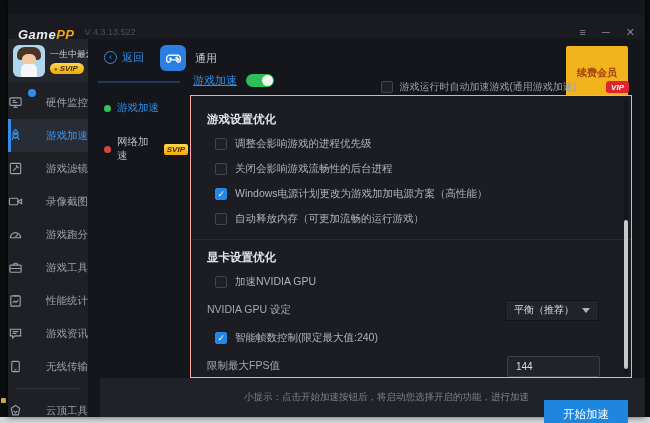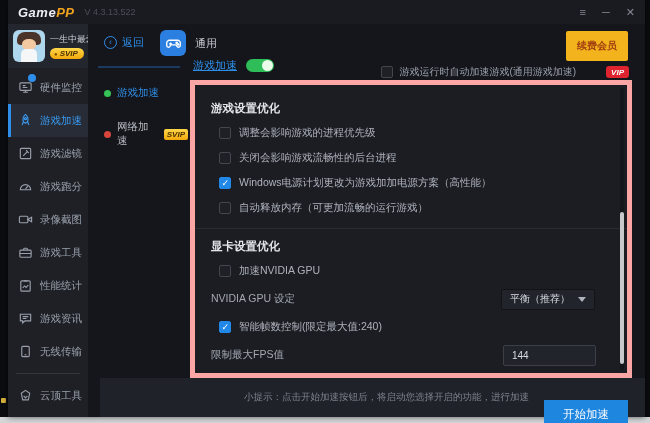--- a/index.html
+++ b/index.html
@@ -6,21 +6,21 @@
   html,body { width:650px; height:423px; overflow:hidden; }
   body { font-family:"Liberation Sans","DejaVu Sans",sans-serif; background:#0b0c0f; position:relative; }
 
   .taskbar { position:absolute; left:0; right:0; bottom:0; height:6px; background:#d5d6d8; }
   .desk-dot { position:absolute; width:5px; height:5px; border-radius:1px; }
 
   .app { position:absolute; left:8px; top:0; width:637px; height:417px; background:#15161b;
          display:flex; flex-direction:column; box-shadow:0 0 6px rgba(0,0,0,.6); }
 
   
-  .titlebar { height:22px; background:#1a1b21; display:flex; align-items:center; padding:12px 10px; flex:none; }
+  .titlebar { height:22px; background:#1a1b21; display:flex; align-items:flex-start; padding:12px 10px; flex:none;margin-top:15px; }
   .logo { font-size:13px; font-weight:bold; font-style:italic; letter-spacing:.5px; }
   .logo .g { color:#eceef2; } .logo .p { color:#f0a31b; }
   .version { color:#4c4f59; font-size:9px; margin-left:10px; }
   .win-controls { margin-left:auto; display:flex; gap:16px; color:#868a94; font-size:11px; line-height:1; }
   .win-controls span { cursor:default; }
 
   .body { flex:1; display:flex; min-height:0; }
 
   
   .sidebar { width:80px; background:#1e2026; flex:none; display:flex; flex-direction:column; }
@@ -29,42 +29,42 @@
   .avatar .hair { position:absolute; left:4px; top:2px; width:24px; height:13px; border-radius:8px 8px 4px 4px; background:#4a3328; }
   .avatar .face { position:absolute; left:9px; top:9px; width:14px; height:11px; border-radius:45%; background:#f3c9a2; }
   .avatar .bodyshape { position:absolute; left:8px; top:19px; width:16px; height:13px; border-radius:5px 5px 0 0; background:#f5f6f8; }
   .user-meta { display:flex; flex-direction:column; gap:2px; min-width:0; }
   .user-name { font-size:9px; color:#c9cdd5; white-space:nowrap; }
   .svip-badge { align-self:flex-start; background:linear-gradient(180deg,#ffd84a,#f2a90b); color:#4a3000;
                 font-size:8px; font-weight:bold; font-style:italic; border-radius:7px; padding:1px 6px 1px 4px; line-height:1.2; }
   .svip-badge::before { content:"●"; font-size:6px; margin-right:2px; color:#7a5200; }
 
   .menu { flex:1; display:flex; flex-direction:column; padding-top:3px; }
-  .menu-item { height:33px; display:flex; align-items:center; gap:7px; padding-left:10px;
-               color:#9aa0ab; font-size:10.5px; position:relative; cursor:pointer; flex:none; }
+  .menu-item { height:33px; display:flex; align-items:center; gap:7px; 
+               color:#9aa0ab; font-size:10.5px; position:relative; cursor:pointer; flex:none;justify-content:space-between; }
   .menu-item svg { flex:none; }
   .menu-item.active { background:#272c37; color:#3b9af0; box-shadow:inset 3px 0 0 #2e8eea; }
   .menu-divider { height:1px; background:#33353d; margin:5px 8px; flex:none; }
   .mini-badge { position:absolute; left:20px; top:3px; width:8px; height:8px; border-radius:50%; background:#2e8eea; }
 
   
   .main { flex:1; position:relative; background:#15161b; min-width:0; }
 
   .back { position:absolute; left:16px; top:11px; display:flex; align-items:center; gap:5px;
           color:#2e8ee8; font-size:11px; cursor:pointer; }
   .back-circle { width:13px; height:13px; border:1px solid #2e8ee8; border-radius:50%;
                  display:flex; align-items:center; justify-content:center; font-size:9px; line-height:1; }
   .subnav-divider { position:absolute; left:10px; top:42px; width:82px; height:2px; background:#1c3a60; }
 
   .page-head { position:absolute; left:72px; top:6px; display:flex; align-items:center; gap:9px; }
   .page-icon { width:26px; height:26px; border-radius:6px; background:#2b7fe0; display:flex; align-items:center; justify-content:center; }
   .page-title { color:#c3c7cf; font-size:11px; }
 
   .renew-btn { position:absolute; right:17px; top:7px; background:#f2b31c; color:#a34110;
-               font-size:10px; font-weight:bold; padding:8px 11px; border-radius:2px; cursor:pointer; }
+               font-size:10px; font-weight:bold; padding:20px 11px; border-radius:2px; cursor:pointer; }
 
   .boost-row { position:absolute; left:105px; top:34px; display:flex; align-items:center; gap:9px; }
   .boost-label { color:#2e8ee8; font-size:11px; text-decoration:underline; cursor:pointer; }
   .toggle { width:28px; height:13px; border-radius:7px; background:#2ebd59; position:relative; cursor:pointer; }
   .toggle .knob { position:absolute; right:1px; top:1px; width:11px; height:11px; border-radius:50%; background:#eafbe9; }
 
   .autoboost { position:absolute; right:16px; top:41px; display:flex; align-items:center; gap:6px; }
   .autoboost .lbl { color:#9aa0ab; font-size:10px; }
   .vip-badge { background:#e0242f; color:#fff; font-size:8px; font-weight:bold; font-style:italic;
                padding:1.5px 5px; border-radius:3px;margin-left:24px; }
@@ -72,21 +72,21 @@
   .subnav { position:absolute; left:0; top:52px; width:100px; }
   .subnav-item { display:flex; align-items:center; gap:6px; padding:10px 0 10px 16px; cursor:pointer; }
   .dot { width:7px; height:7px; border-radius:50%; flex:none; }
   .subnav-item .lbl { font-size:10.5px; color:#b7bbc3; }
   .subnav-item.active .lbl { color:#2e8ee8; }
   .svip-mini { background:linear-gradient(180deg,#ffd84a,#f2a90b); color:#4a3000; font-size:8px;
                font-weight:bold; font-style:italic; border-radius:2px; padding:1px 3px; }
 
   
   .panel { position:absolute; left:102px; top:56px; right:13px; bottom:39px;
-           background:#1b1d23; border:5px solid #fca5a5; padding:12px 18px 10px 16px; overflow:hidden; }
+           background:#1b1d23; border:1px solid #fca5a5; padding:12px 18px 10px 16px; overflow:hidden; }
   .section-title { color:#e2e5ea; font-size:11.5px; font-weight:bold; margin:4px 0 4px; }
   .opt-row { display:flex; align-items:center; gap:8px; margin:9px 0 9px 8px; height:16px; }
   .opt-row .lbl { color:#aeb2bb; font-size:10.5px; }
   .checkbox { width:12px; height:12px; border-radius:2px; background:#1e2026; border:1px solid #43464f;
               flex:none; cursor:pointer; position:relative; }
   .checkbox.checked { background:#2288e8; border-color:#2288e8; }
   .checkbox.checked::after { content:"✓"; position:absolute; left:1.5px; top:-0.5px; color:#fff; font-size:9px; font-weight:bold; }
   .ctl-row { display:flex; align-items:center; justify-content:space-between; margin:8px 0; height:22px; }
   .ctl-row .lbl { color:#a3a8b1; font-size:10.5px; }
   .dropdown { width:94px; height:21px; background:#22242c; border:1px solid #121317; border-radius:2px;
@@ -161,31 +161,31 @@
         </div>
         <div class="menu-item">
           <svg width="15" height="15" viewBox="0 0 16 16" fill="none" stroke="currentColor" stroke-width="1.2">
               <rect x="2.5" y="2.5" width="11" height="11" rx="1"></rect>
               <path d="M5.5 10.5l5-5m-2-1l3 3"></path>
             </svg>
           <span>游戏滤镜</span>
         </div>
         <div class="menu-item">
           <svg width="15" height="15" viewBox="0 0 16 16" fill="none" stroke="currentColor" stroke-width="1.2">
+              <rect x="1.5" y="4.5" width="9" height="7" rx="1.2"></rect>
+              <path d="M10.5 8l4-2.3v4.6z"></path>
+            </svg>
+          <span>录像截图</span>
+        </div>
+        <div class="menu-item">
+          <svg width="15" height="15" viewBox="0 0 16 16" fill="none" stroke="currentColor" stroke-width="1.2">
               <path d="M2.5 11.5a5.5 5.5 0 0 1 11 0z"></path>
               <path d="M8 10.5L10.5 7.5"></path>
             </svg>
           <span>游戏跑分</span>
-        </div>
-        <div class="menu-item">
-          <svg width="15" height="15" viewBox="0 0 16 16" fill="none" stroke="currentColor" stroke-width="1.2">
-              <rect x="1.5" y="4.5" width="9" height="7" rx="1.2"></rect>
-              <path d="M10.5 8l4-2.3v4.6z"></path>
-            </svg>
-          <span>录像截图</span>
         </div>
         <div class="menu-item">
           <svg width="15" height="15" viewBox="0 0 16 16" fill="none" stroke="currentColor" stroke-width="1.2">
               <rect x="2" y="5.5" width="12" height="7.5" rx="1"></rect>
               <path d="M6 5.5v-1a1 1 0 0 1 1-1h2a1 1 0 0 1 1 1v1M2 9h12"></path>
             </svg>
           <span>游戏工具</span>
         </div>
         <div class="menu-item">
           <svg width="15" height="15" viewBox="0 0 16 16" fill="none" stroke="currentColor" stroke-width="1.2">

